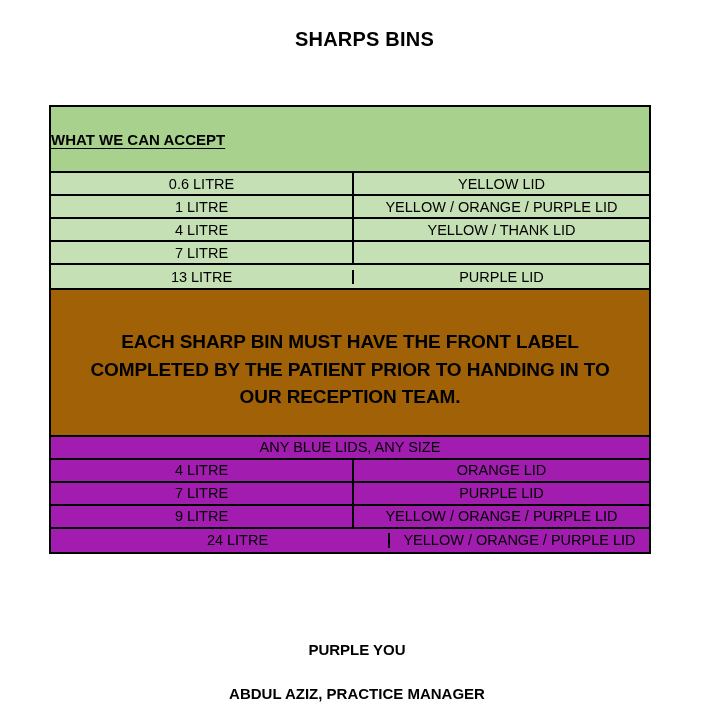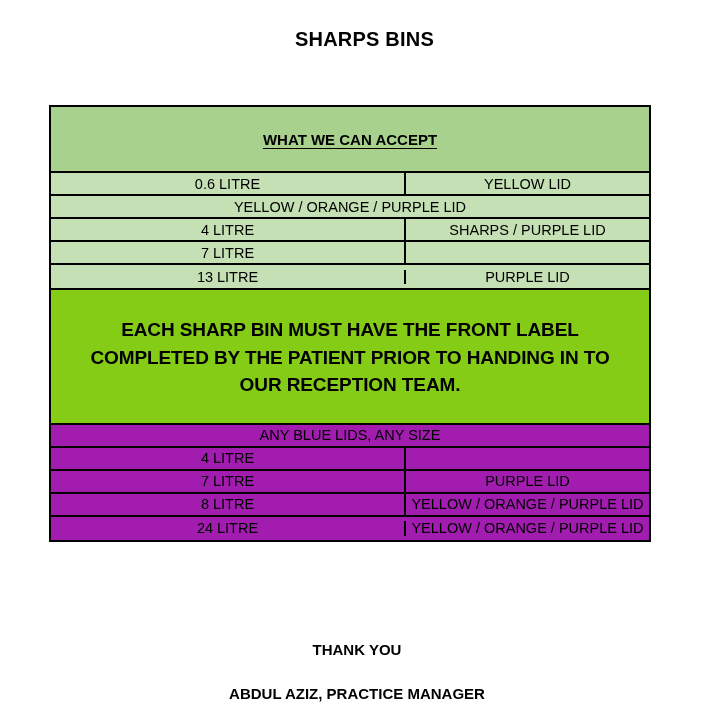--- a/index.html
+++ b/index.html
@@ -44,21 +44,20 @@
     box-sizing: border-box;
   }
 
   .section-header {
     text-align: center;
     font-weight: bold;
     font-size: 15px;
     box-sizing: border-box;
     display: flex;
     align-items: center;
-    justify-content: center;
   }
   .section-header.accept {
     background: #a9d18e;
     height: 66px;
     border-bottom: 2px solid #000000;
   }
   .section-header.accept .hdr-text {
     text-decoration: underline;
     text-underline-offset: 3px;
   }
@@ -83,46 +82,47 @@
     display: flex;
     align-items: center;
     justify-content: center;
     font-size: 14.5px;
     line-height: 1;
     box-sizing: border-box;
     overflow: hidden;
     white-space: nowrap;
   }
   .cell.size-col {
-    width: 355px;
+    width: 303px;
     border-right: 2px solid #000000;
   }
   .cell.lid-col {
     flex: 1 1 auto;
     border-radius: 9px;
   }
   .cell.full-col {
     width: 100%;
   }
 
   .green-rows .data-row { background: #c5e0b4; }
   .orange-rows .data-row { background: #a21caf; }
 
   
   .green-rows {
     border-bottom: 2px solid #000000;
   }
   .orange-rows .data-row:last-child {
     border-bottom: none;
+    padding-left: 36px;
   }
 
   
   .instruction {
-    background: #84cc16;
-    padding: 26px 22px 24px 22px;
+    background: #a16207;
+    padding: 38px 22px 24px 22px;
     box-sizing: border-box;
     border-bottom: 2px solid #000000;
   }
   .instruction p {
     margin: 0;
     text-align: center;
     font-weight: bold;
     font-size: 19px;
     line-height: 1.45;
     letter-spacing: -0.1px;
@@ -155,25 +155,26 @@
     <div class="section-header accept">
       <span class="hdr-text">WHAT WE CAN ACCEPT</span>
     </div>
 
     <div class="green-rows">
       <div class="data-row">
         <div class="cell size-col">0.6 LITRE</div>
         <div class="cell lid-col">YELLOW LID</div>
       </div>
       <div class="data-row">
+        <div class="cell size-col">1 LITRE</div>
         <div class="cell lid-col">YELLOW / ORANGE / PURPLE LID</div>
       </div>
       <div class="data-row">
         <div class="cell size-col">4 LITRE</div>
-        <div class="cell lid-col">SHARPS / PURPLE LID</div>
+        <div class="cell lid-col">YELLOW / THANK LID</div>
       </div>
       <div class="data-row">
         <div class="cell size-col">7 LITRE</div>
       </div>
       <div class="data-row">
         <div class="cell size-col">13 LITRE</div>
         <div class="cell lid-col">PURPLE LID</div>
       </div>
     </div>
 
@@ -181,35 +182,36 @@
       <p>EACH SHARP BIN MUST HAVE THE FRONT LABEL COMPLETED BY THE PATIENT PRIOR TO HANDING IN TO OUR RECEPTION TEAM.</p>
     </div>
 
 
     <div class="orange-rows">
       <div class="data-row">
         <div class="cell full-col">ANY BLUE LIDS, ANY SIZE</div>
       </div>
       <div class="data-row">
         <div class="cell size-col">4 LITRE</div>
+        <div class="cell lid-col">ORANGE LID</div>
       </div>
       <div class="data-row">
         <div class="cell size-col">7 LITRE</div>
         <div class="cell lid-col">PURPLE LID</div>
       </div>
       <div class="data-row">
-        <div class="cell size-col">8 LITRE</div>
+        <div class="cell size-col">9 LITRE</div>
         <div class="cell lid-col">YELLOW / ORANGE / PURPLE LID</div>
       </div>
       <div class="data-row">
         <div class="cell size-col">24 LITRE</div>
         <div class="cell lid-col">YELLOW / ORANGE / PURPLE LID</div>
       </div>
     </div>
 
   </div>
 
   <div class="footer">
-    <div class="footer-line thanks">THANK YOU</div>
+    <div class="footer-line thanks">PURPLE YOU</div>
     <div class="footer-line">ABDUL AZIZ, PRACTICE MANAGER</div>
   </div>
 
 </div>
 
 </body></html>

